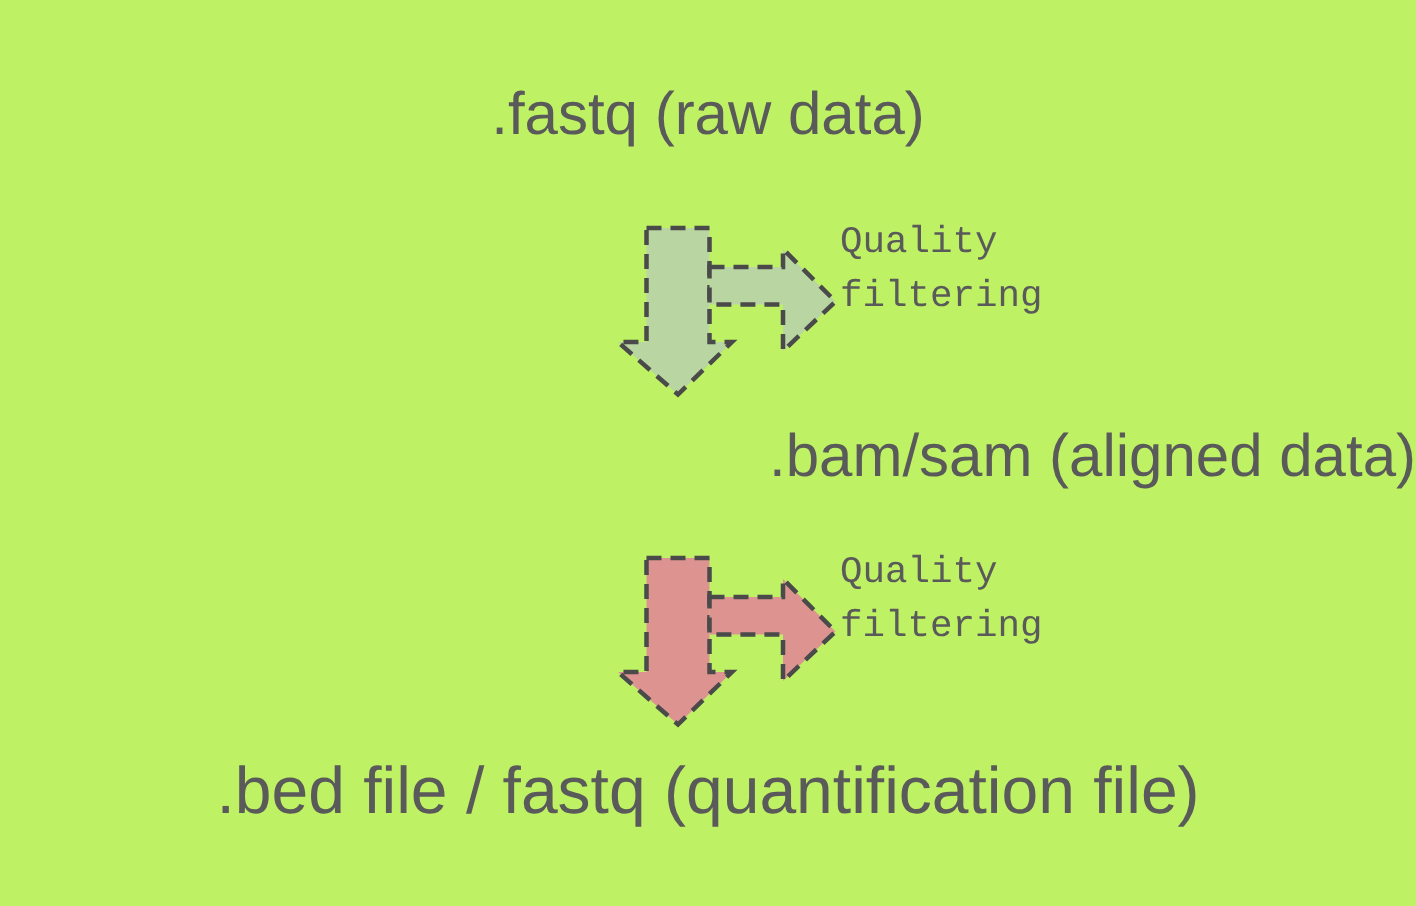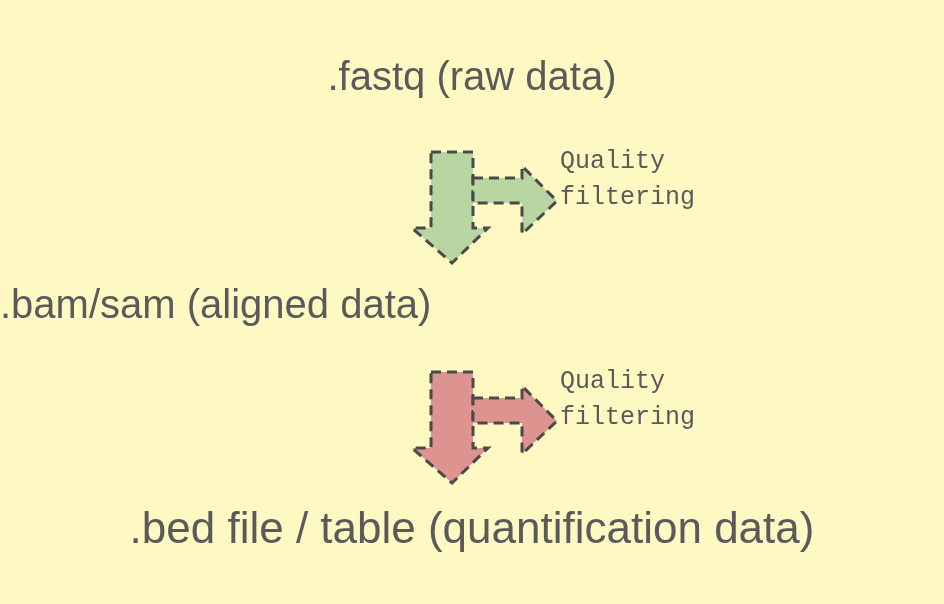--- a/index.html
+++ b/index.html
@@ -10,41 +10,41 @@
     width: 944px;
     height: 604px;
     background: #ffffff;
     font-family: "Liberation Sans", sans-serif;
     overflow: hidden;
   }
   #diagram {
     position: relative;
     width: 944px;
     height: 604px;
-    background: #fef9c3;
+    background: #bef264;
   }
   .stage-label {
     position: absolute;
     color: #5a5a5a;
     font-weight: 400;
     white-space: nowrap;
     line-height: 1;
   }
   #stage-label-fastq {
     left: 0;
     right: 0;
     top: 56px;
     text-align: center;
     font-size: 40px;
   }
   #stage-label-bam {
     left: 0;
     right: 0;
     top: 284px;
-    text-align: left;
+    text-align: right;
     font-size: 40px;
   }
   #stage-label-bed {
     left: 0;
     right: 0;
     top: 506px;
     text-align: center;
     font-size: 44px;
   }
   .step-group {
@@ -109,15 +109,15 @@
       <g>
         <path d="M 78 45 L 127 45 L 127 33 L 162 68 L 127 101 L 127 70 L 78 70 Z" fill="#dd9491" stroke="#4a4a4a" stroke-width="3" stroke-dasharray="10 6" stroke-linejoin="miter"></path>
       </g>
     </svg>
     <div class="step-caption">
       <span>Quality</span>
       <span>filtering</span>
     </div>
   </div>
 
-  <div class="stage-label" id="stage-label-bed">.bed file / table (quantification data)</div>
+  <div class="stage-label" id="stage-label-bed">.bed file / fastq (quantification file)</div>
 
 </div>
 
 </body></html>

